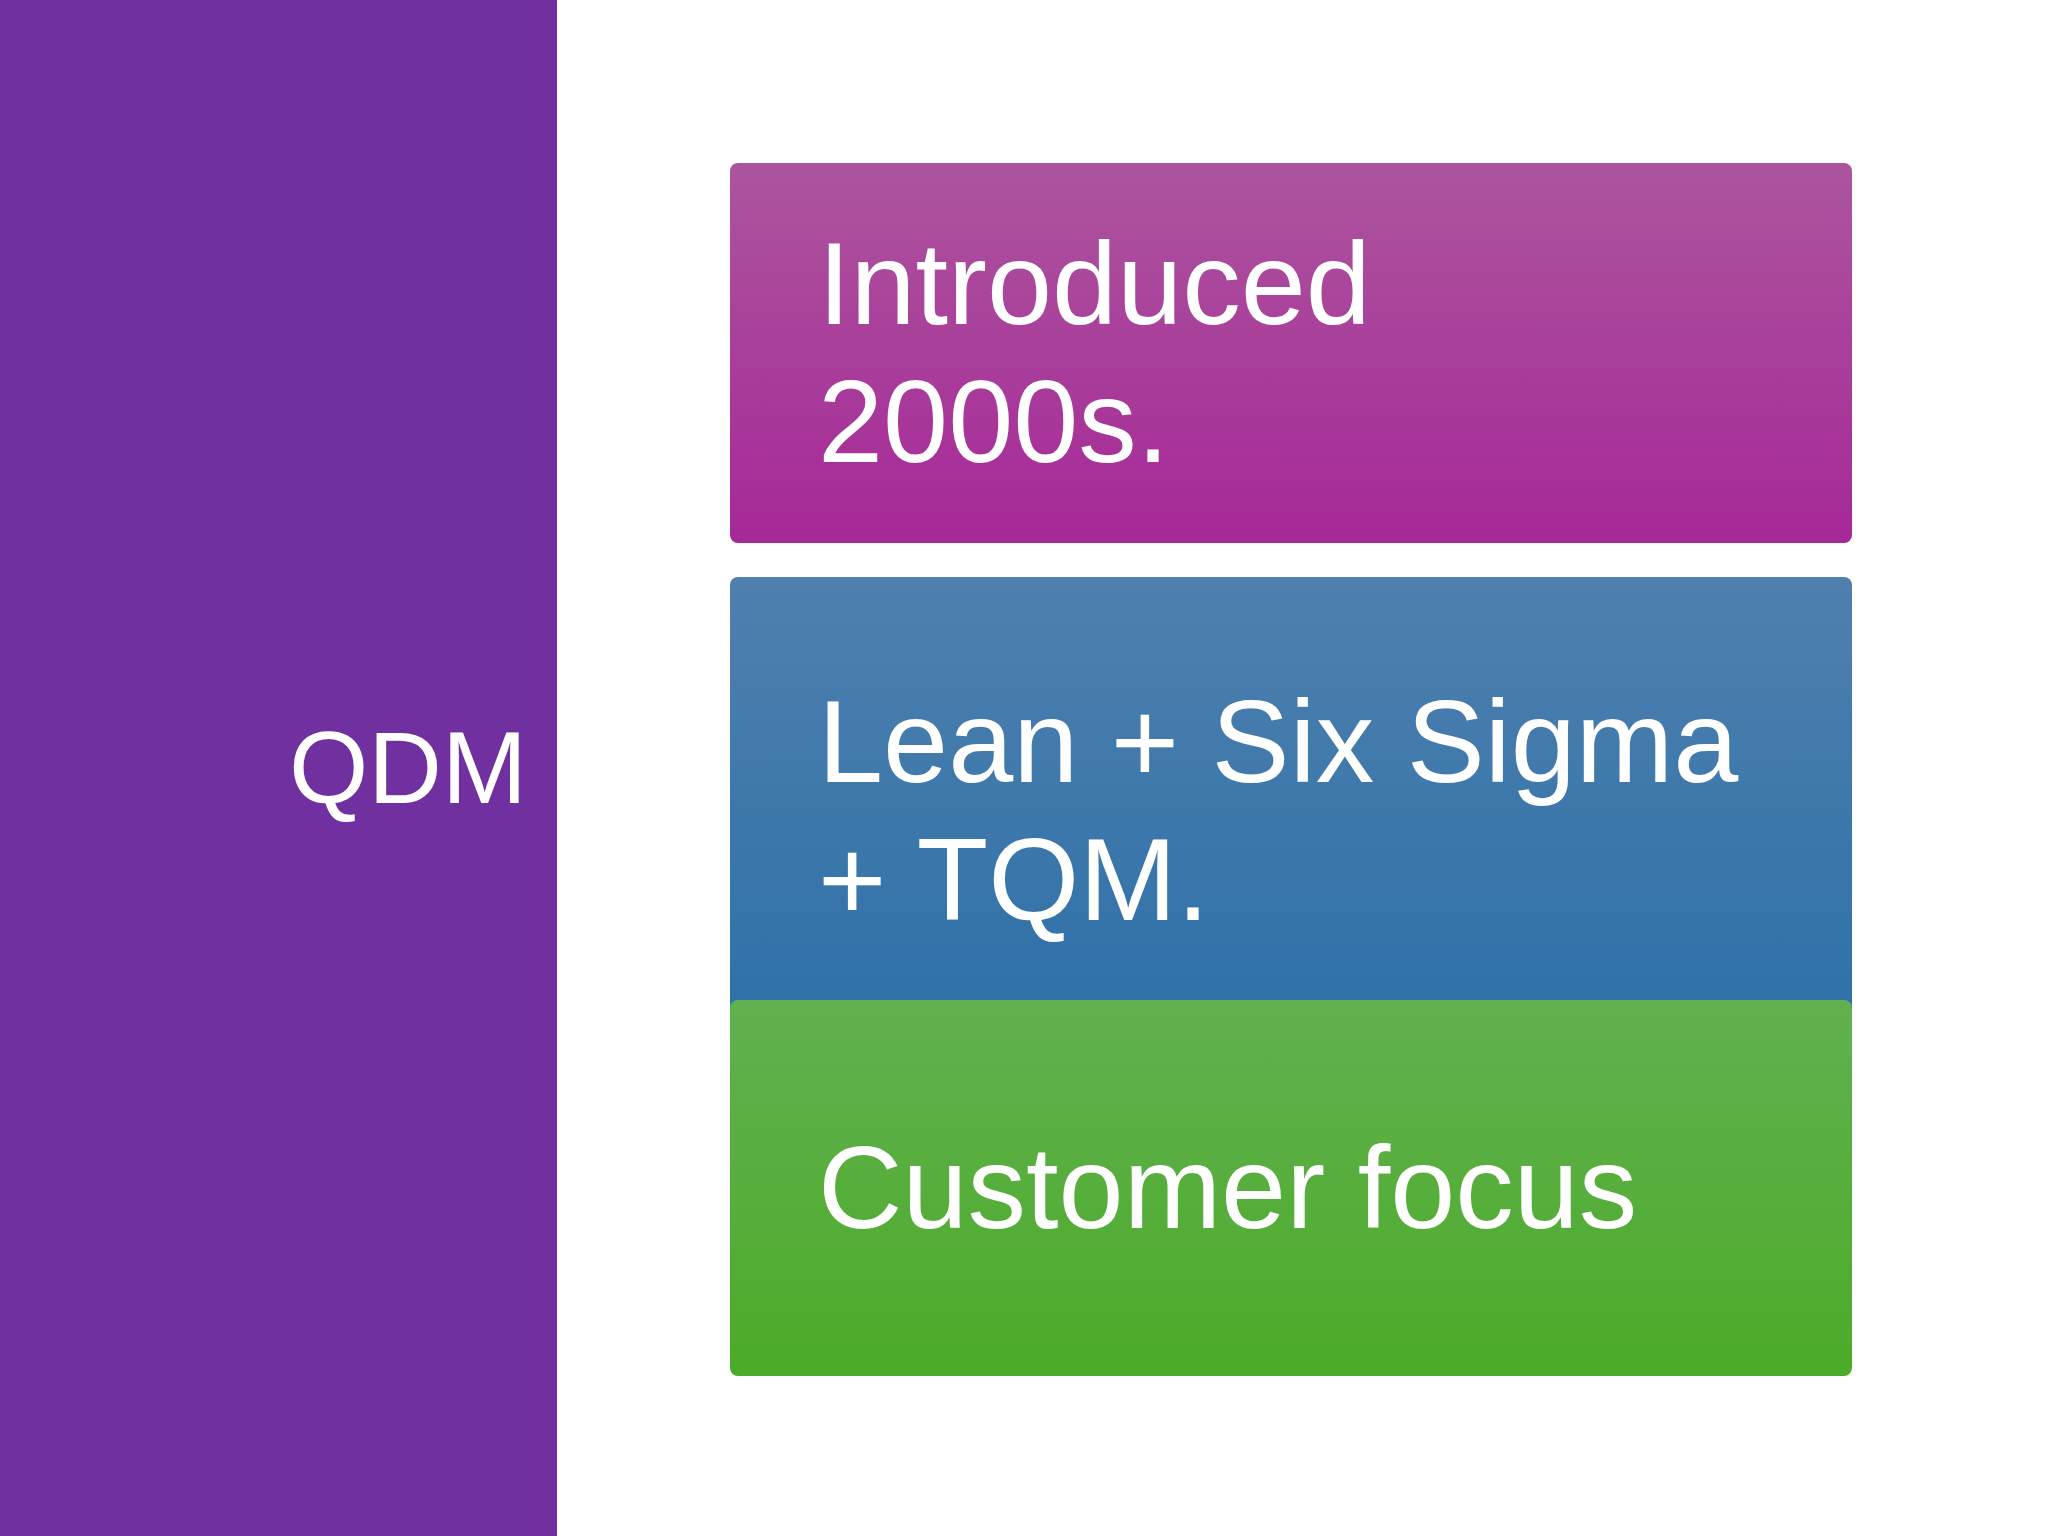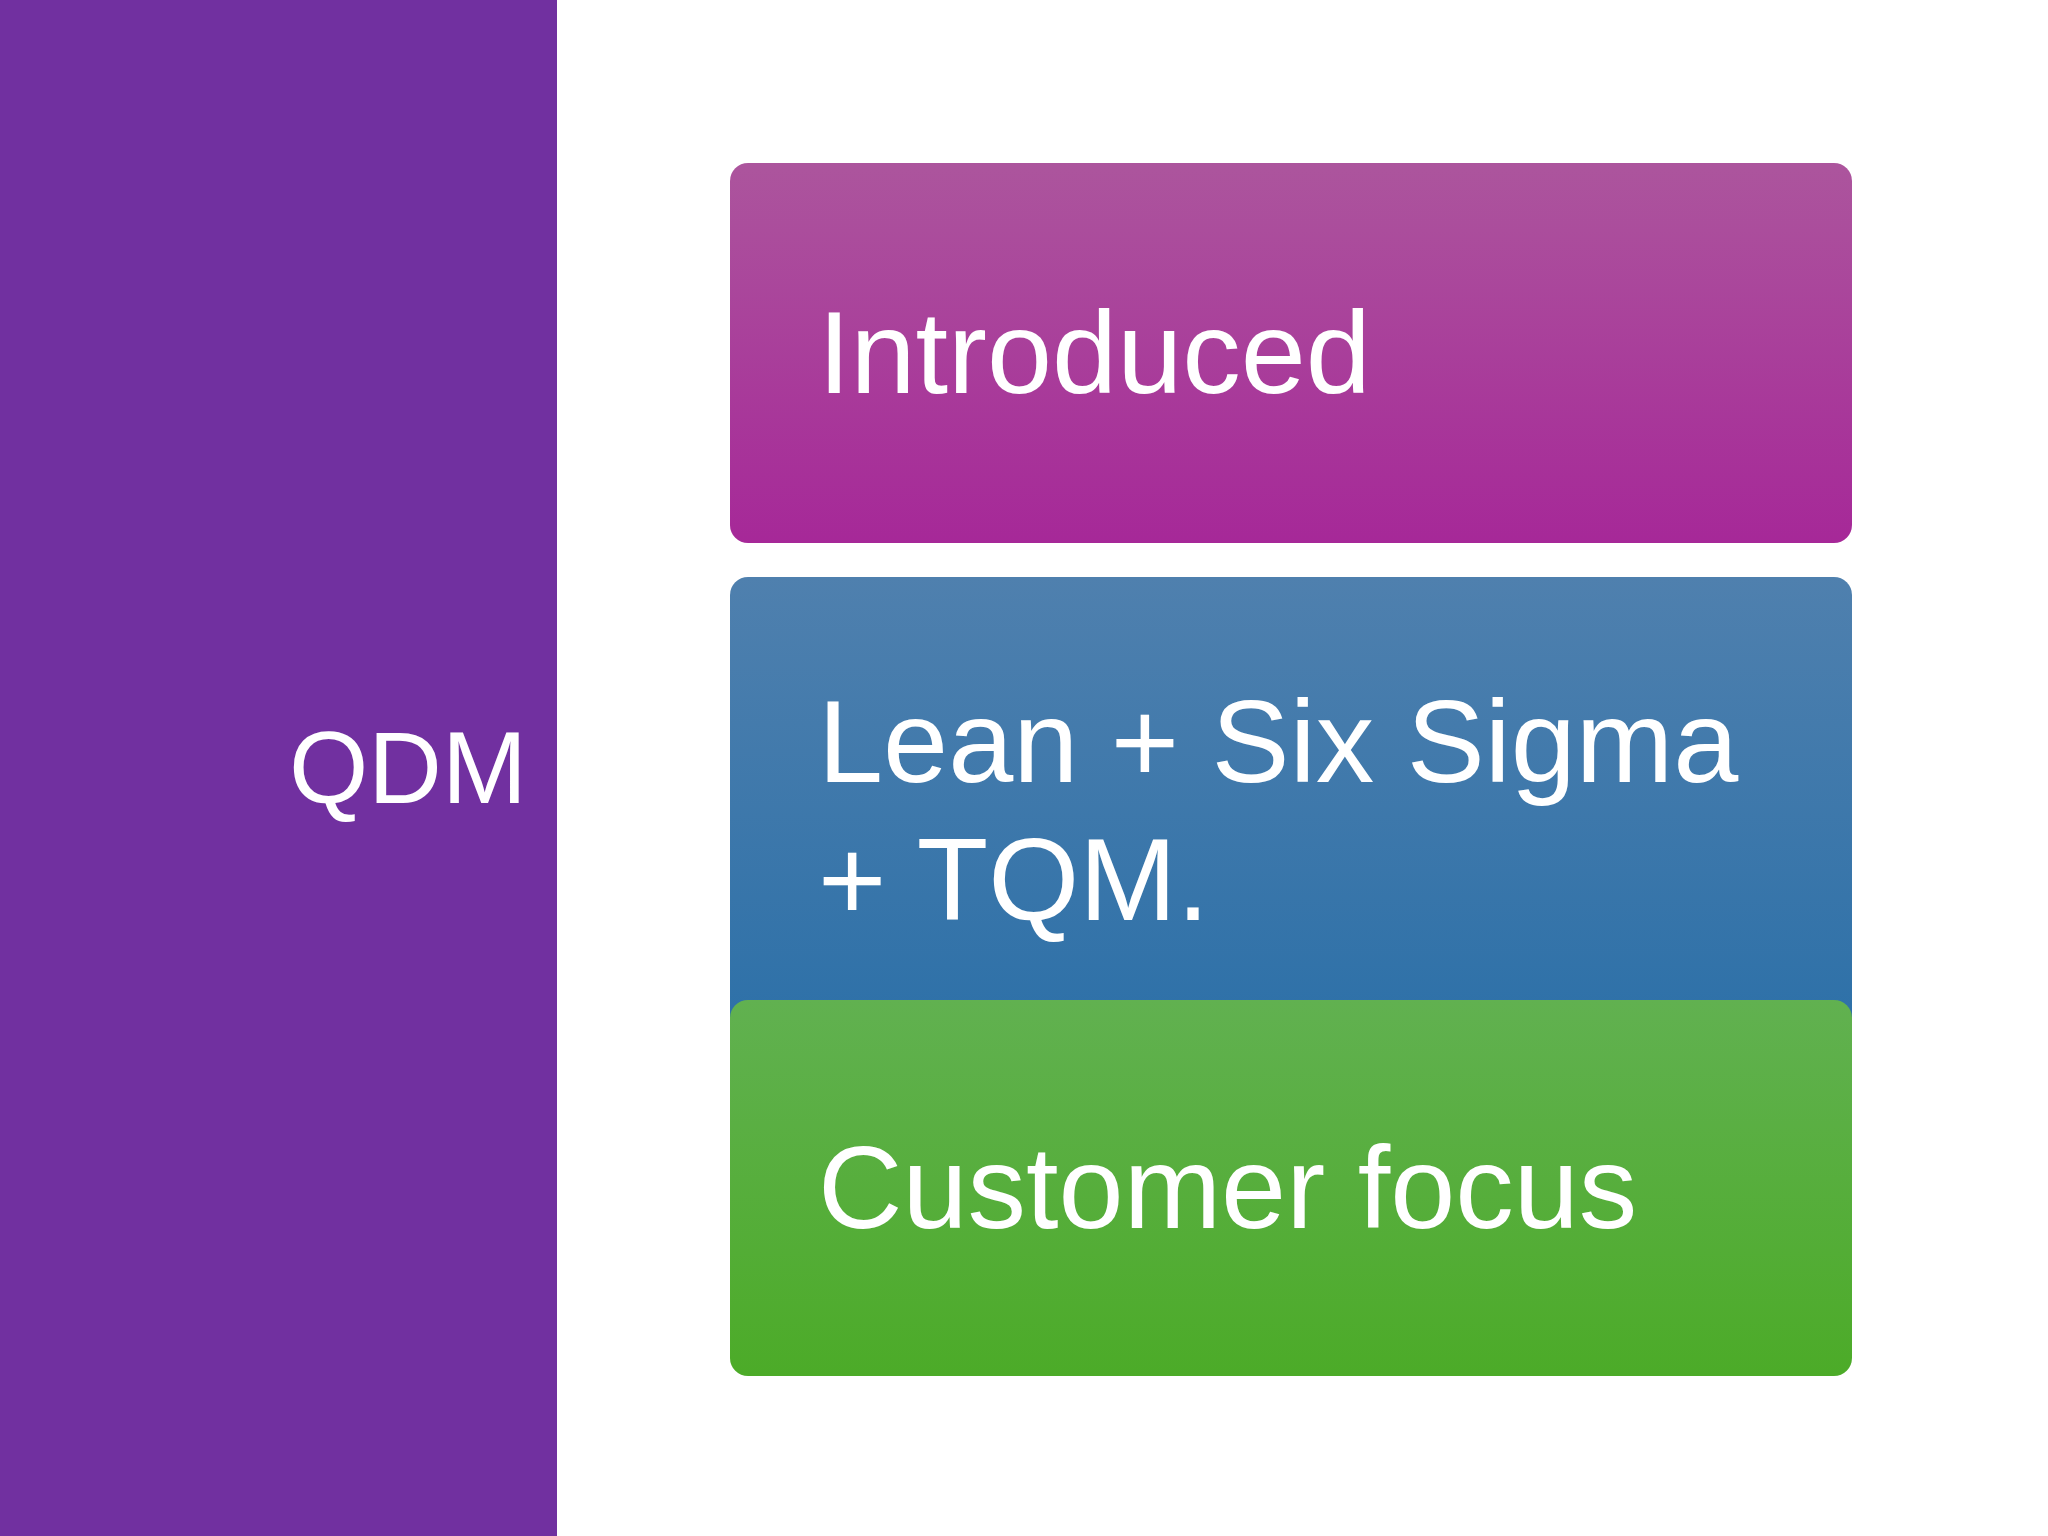--- a/index.html
+++ b/index.html
@@ -42,21 +42,21 @@
   .sidebar .title .line {
     display: block;
     white-space: nowrap;
   }
 
   
   .box {
     position: absolute;
     left: 730px;
     width: 1122px;
-    border-radius: 18px;
+    border-radius: 8px;
     display: flex;
     flex-direction: column;
     justify-content: center;
     box-sizing: border-box;
     padding-left: 88px;
     padding-right: 40px;
     color: #ffffff;
   }
   .box-1 { top: 163px;  height: 380px; }
   .box-2 { top: 577px;  height: 468px; }
@@ -83,20 +83,21 @@
     <h1 class="title">
       <span class="line">QDM</span>
     </h1>
   </aside>
 
   <main>
 
     <div class="box box-1" style="background: linear-gradient(rgb(172, 85, 157), rgb(166, 40, 152)); color: rgb(255, 255, 255);">
       <p class="box-text">
         <span class="line">Introduced</span>
+        <span class="line">2000s.</span>
       </p>
     </div>
 
     <div class="box box-2" style="background: linear-gradient(rgb(79, 128, 174), rgb(44, 112, 168)); color: rgb(255, 255, 255);">
       <p class="box-text">
         <span class="line">Lean + Six Sigma</span>
         <span class="line">+ TQM.</span>
       </p>
     </div>
 

